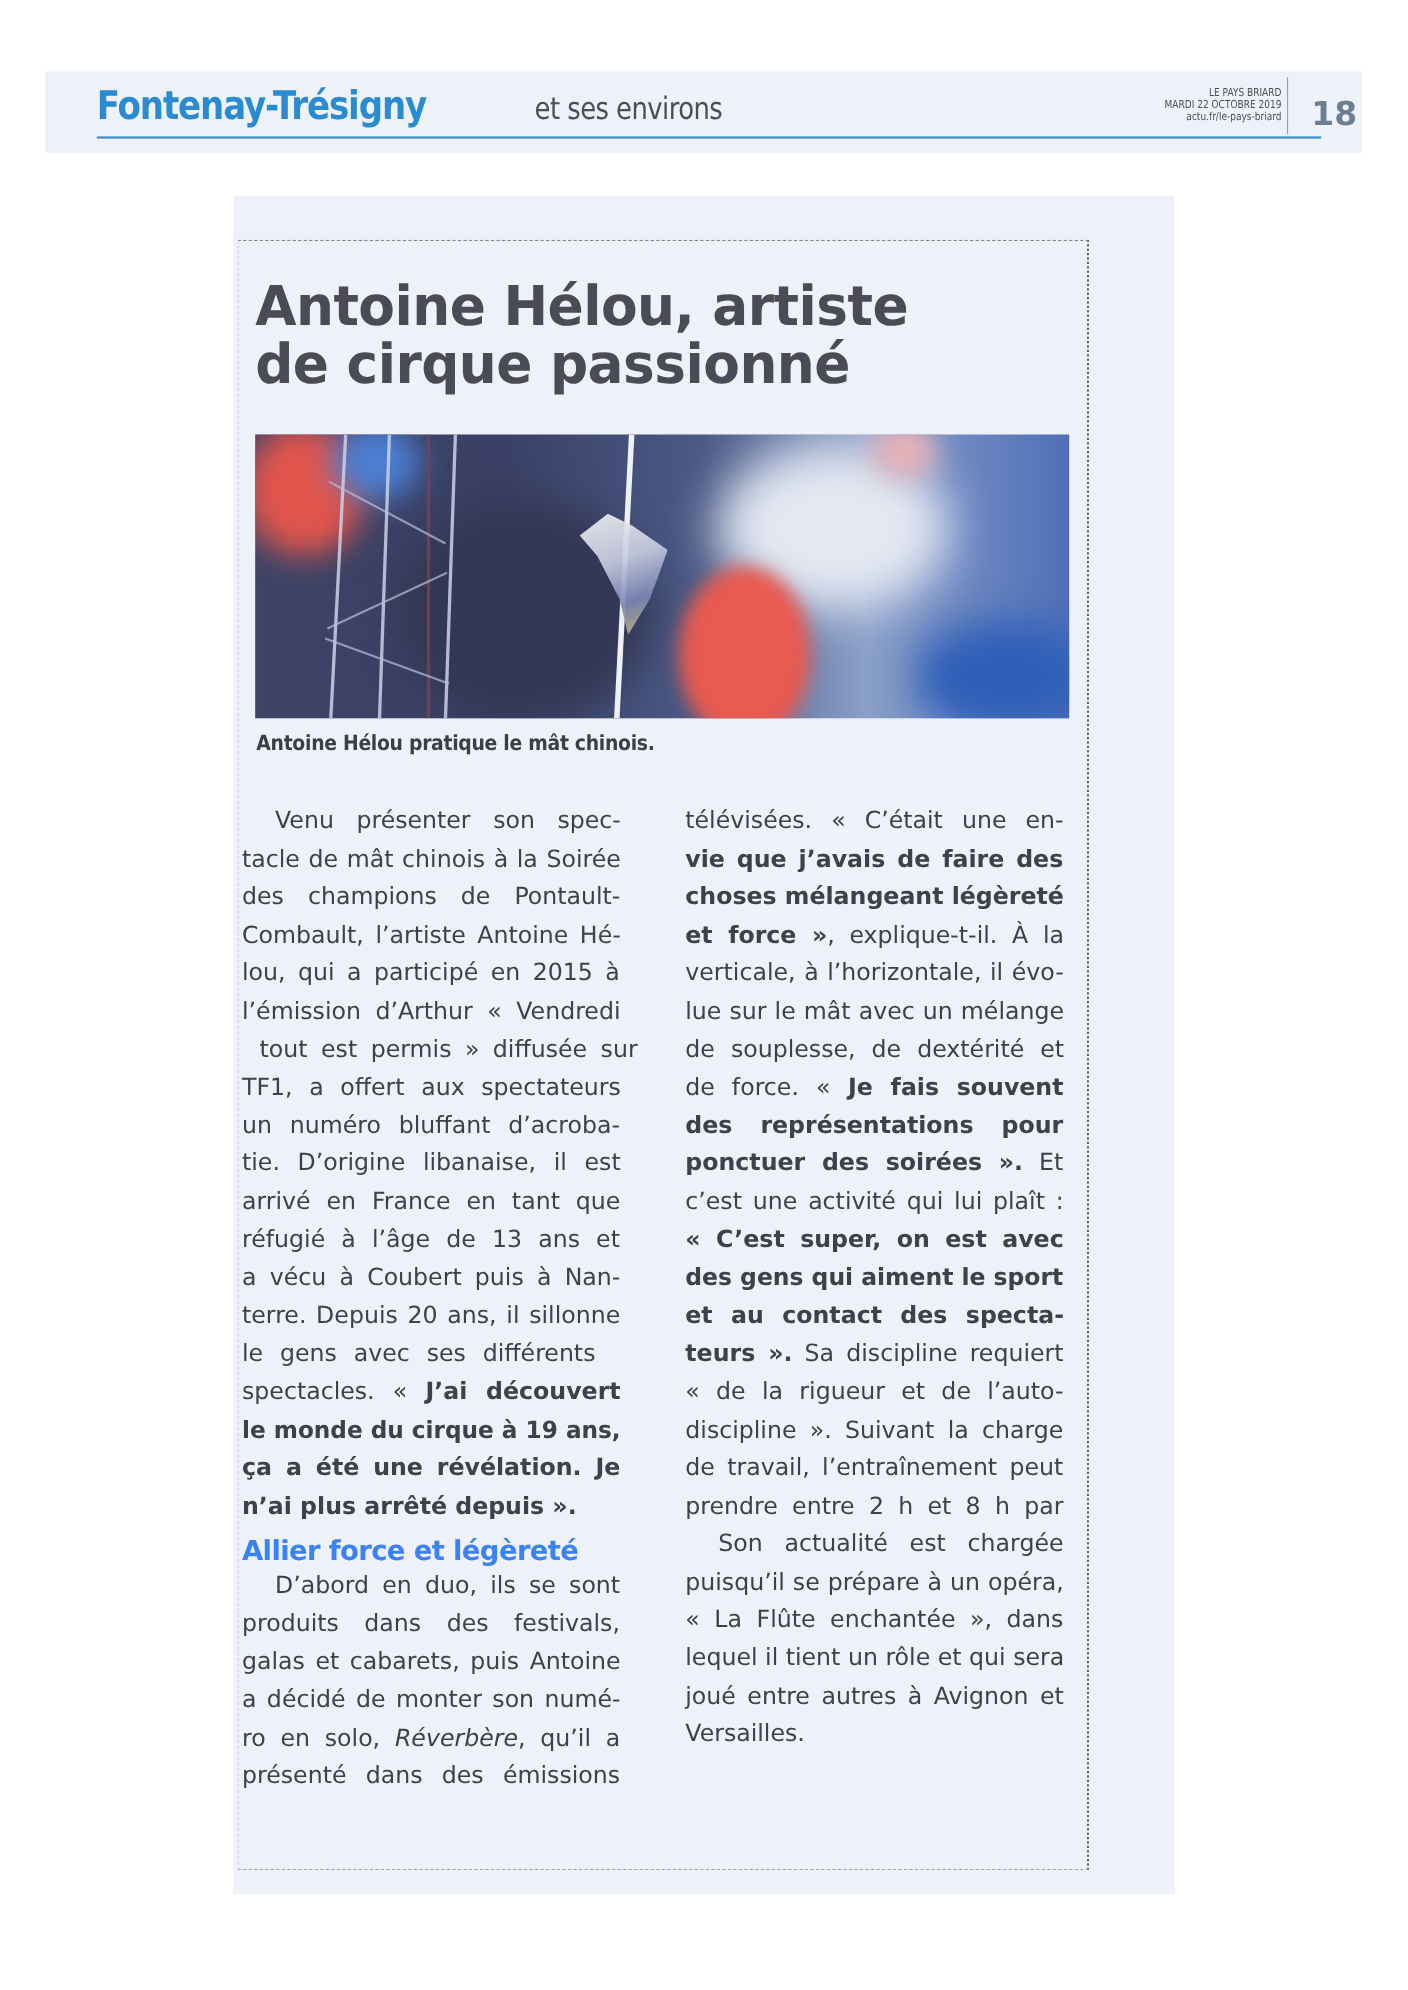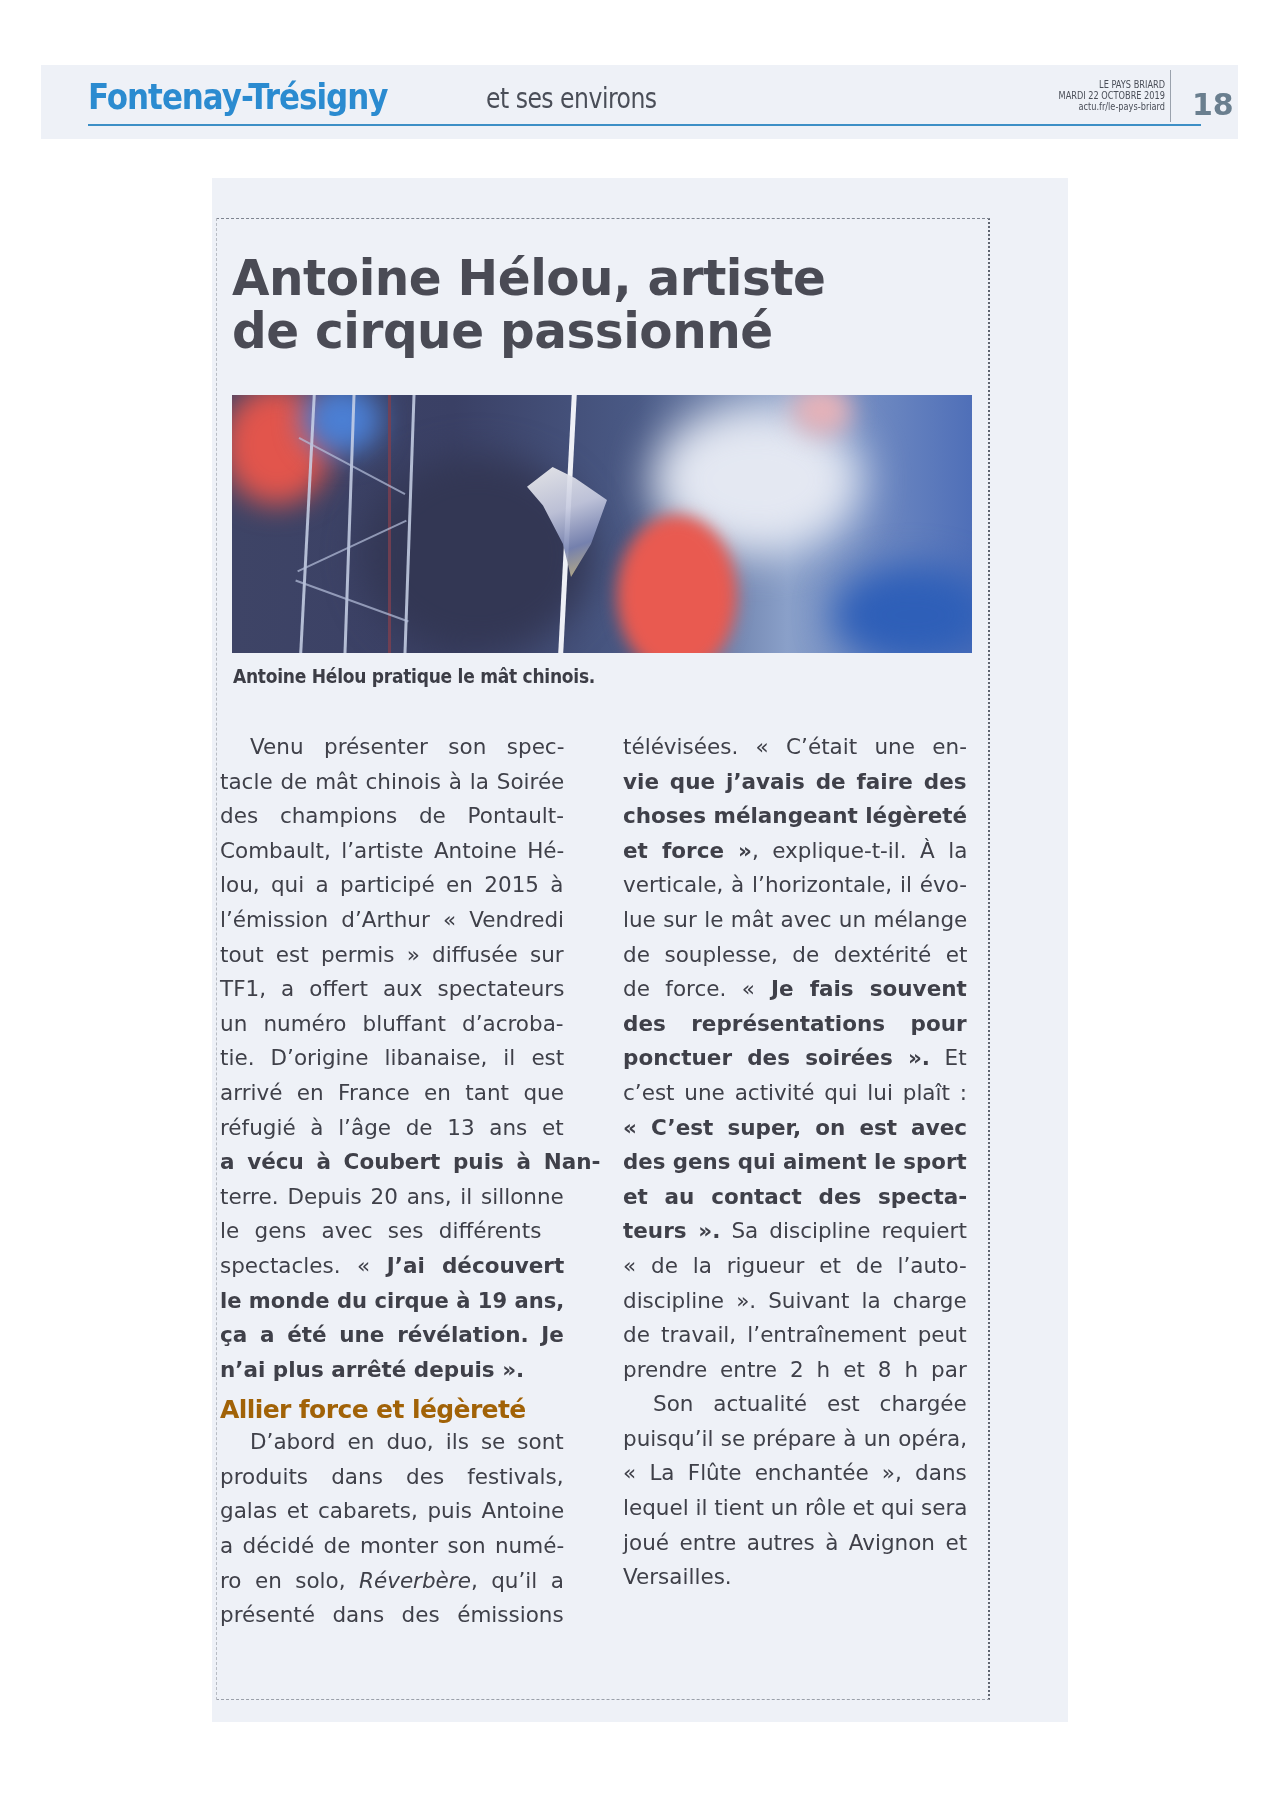--- a/index.html
+++ b/index.html
@@ -101,21 +101,21 @@
   }
   .col-left { left: 220px; }
   .col-right { left: 623px; }
   .line { white-space: nowrap; display: block; text-align-last: justify; text-align: justify; height: 34.6px; }
   .line.last { text-align-last: left; }
   .line.indent { padding-left: 30px; }
   .line.bold { font-weight: bold; }
   .line .b { font-weight: bold; }
   .line .i { font-style: italic; }
   .subhead {
-    display: block; height: 38px; font-weight: bold; font-size: 25px; color: #a16207;
+    display: block; height: 38px; font-weight: bold; font-size: 25px; color: #3b82f6;
     letter-spacing: -0.6px; padding-top: 6px; white-space: nowrap;
   }
 </style>
 </head>
 <body>
 
 <div class="header-strip"></div>
 <div class="section-title">Fontenay-Trésigny</div>
 <div class="section-subtitle">et ses environs</div>
 <div class="header-rule"></div>
@@ -156,27 +156,27 @@
 
 <div class="caption">Antoine Hélou pratique le mât chinois.</div>
 
 <div class="col col-left">
   <span class="line indent" style="white-space: nowrap;"><span style="display: inline-block; word-spacing: 13.6667px;">Venu présenter son spec-</span></span>
   <span class="line" style="white-space: nowrap;"><span style="display: inline-block; word-spacing: 1px;">tacle de mât chinois à la Soirée</span></span>
   <span class="line" style="white-space: nowrap;"><span style="display: inline-block; word-spacing: 15px;">des champions de Pontault-</span></span>
   <span class="line" style="white-space: nowrap;"><span style="display: inline-block; word-spacing: 3.66667px;">Combault, l’artiste Antoine Hé-</span></span>
   <span class="line" style="white-space: nowrap;"><span style="display: inline-block; word-spacing: 4.5px;">lou, qui a participé en 2015 à</span></span>
   <span class="line" style="white-space: nowrap;"><span style="display: inline-block; word-spacing: 6.33333px;">l’émission d’Arthur « Vendredi</span></span>
-  <span class="line" style="white-space: nowrap;"><span style="display: inline-block; word-spacing: 5.4px;">tout est permis » diffusée sur</span></span>
+  <span class="line" style="white-space: nowrap;"><span style="display: inline-block; word-spacing: 5.4px; margin-left: 16px;">tout est permis » diffusée sur</span></span>
   <span class="line" style="white-space: nowrap;"><span style="display: inline-block; word-spacing: 8.25px;">TF1, a offert aux spectateurs</span></span>
   <span class="line" style="white-space: nowrap;"><span style="display: inline-block; word-spacing: 9.33333px;">un numéro bluffant d’acroba-</span></span>
   <span class="line" style="white-space: nowrap;"><span style="display: inline-block; word-spacing: 9.25px;">tie. D’origine libanaise, il est</span></span>
   <span class="line" style="white-space: nowrap;"><span style="display: inline-block; word-spacing: 7.6px;">arrivé en France en tant que</span></span>
   <span class="line" style="white-space: nowrap;"><span style="display: inline-block; word-spacing: 7.83333px;">réfugié à l’âge de 13 ans et</span></span>
-  <span class="line" style="white-space: nowrap; font-weight: bold;"><span style="display: inline-block; word-spacing: 5.16667px;">a vécu à Coubert puis à Nan-</span></span>
+  <span class="line" style="white-space: nowrap;"><span style="display: inline-block; word-spacing: 5.16667px;">a vécu à Coubert puis à Nan-</span></span>
   <span class="line" style="white-space: nowrap;"><span style="display: inline-block; word-spacing: 2px;">terre. Depuis 20 ans, il sillonne</span></span>
   <span class="line" style="white-space: nowrap;"><span style="display: inline-block; word-spacing: 8.5px;">le gens avec ses différents</span></span>
   <span class="line" style="white-space: nowrap;"><span style="display: inline-block; word-spacing: 9.66667px;"><span>spectacles. «</span> <span class="b">J’ai découvert</span></span></span>
   <span class="line bold" style="white-space: nowrap;"><span style="display: inline-block; transform: scaleX(0.980057); transform-origin: left center;">le monde du cirque à 19 ans,</span></span>
   <span class="line bold" style="white-space: nowrap;"><span style="display: inline-block; word-spacing: 5.2px;">ça a été une révélation. Je</span></span>
   <span class="line bold last" style="white-space: nowrap;"><span style="display: inline-block;">n’ai plus arrêté depuis ».</span></span>
   <span class="subhead">Allier force et légèreté</span>
   <span class="line indent" style="white-space: nowrap;"><span style="display: inline-block; word-spacing: 5.2px;">D’abord en duo, ils se sont</span></span>
   <span class="line" style="white-space: nowrap;"><span style="display: inline-block; word-spacing: 16.3333px;">produits dans des festivals,</span></span>
   <span class="line" style="white-space: nowrap;"><span style="display: inline-block; word-spacing: 2.75px;">galas et cabarets, puis Antoine</span></span>

